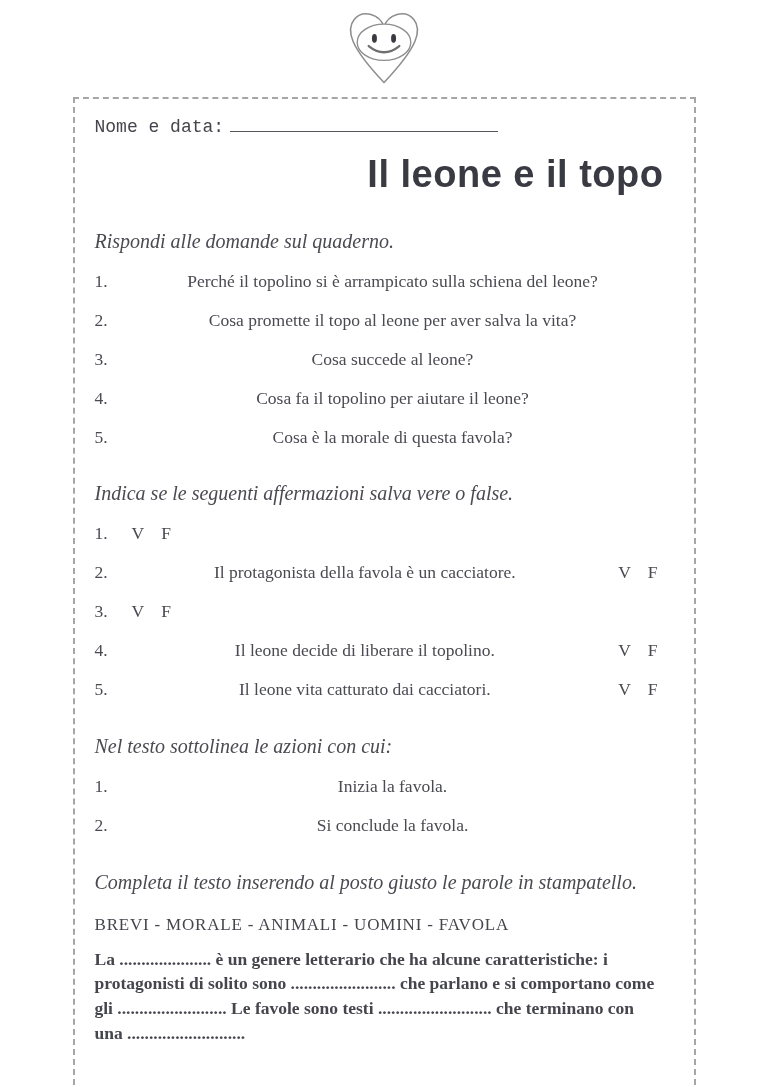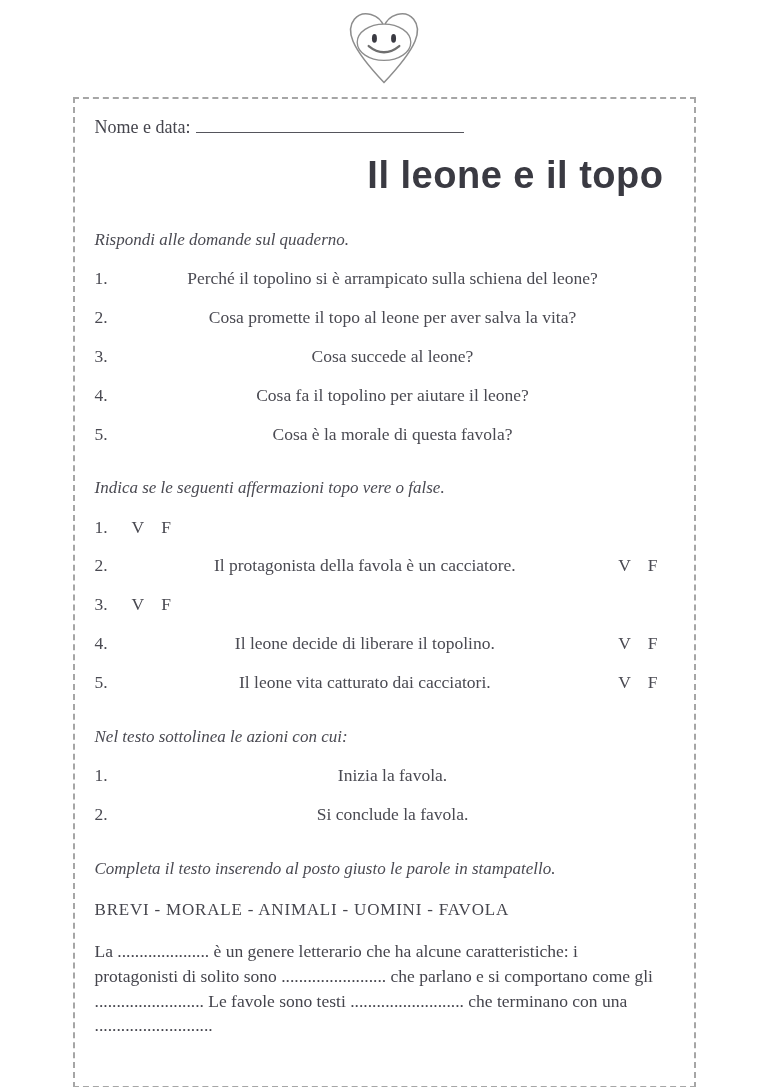--- a/index.html
+++ b/index.html
@@ -19,40 +19,41 @@
     width: 623px;
     margin: 2px auto 0 auto;
     box-sizing: border-box;
     border: 2px dashed #a6a6a6;
     padding: 18px 30px 30px 20px;
     min-height: 893px;
   }
   .name-row {
     font-size: 18px;
     color: #45454d;
+    font-family: Liberation Mono, monospace;
   }
   .name-line {
     display: inline-block;
     width: 268px;
     border-bottom: 1.5px solid #55555c;
     height: 14px;
     margin-left: 6px;
   }
   .title {
     font-family: "Liberation Sans", sans-serif;
     font-weight: bold;
     font-size: 38px;
     color: #3a3a42;
     text-align: right;
     letter-spacing: 0.5px;
     margin: 16px 0 0 0;
   }
   .instr {
     font-style: italic;
-    font-size: 17px;
+    font-size: 20px;
     margin: 32px 0 0 0;
     line-height: 1.3;
   }
   .instr.narrow { max-width: 545px; }
   .q-item {
     display: flex;
     align-items: baseline;
     margin-top: 17px;
     font-size: 17.5px;
     line-height: 1.25;
@@ -68,23 +69,24 @@
   }
   .wordbank {
     font-size: 17px;
     letter-spacing: 0.8px;
     margin-top: 20px;
     color: #45454d;
   }
   .fill-par {
     font-size: 17.5px;
     line-height: 1.42;
-    margin-top: 19px;
+    margin-top: 12px;
     max-width: 566px;
     color: #45454d;
+    font-weight: bold;
   }
 </style>
 </head>
 <body>
 
 <div class="logo-wrap">
   <svg width="88" height="88" viewBox="0 0 88 92">
     <path d="M44 24 C 40 11, 22 5, 13 16 C 4 27, 8 44, 44 82 C 80 44, 84 27, 75 16 C 66 5, 48 11, 44 24 Z" fill="none" stroke="#8d8d8d" stroke-width="1.6"></path>
     <ellipse cx="44" cy="40" rx="28" ry="19" fill="#ffffff" stroke="#8d8d8d" stroke-width="1.4"></ellipse>
     <ellipse cx="34" cy="36" rx="2.6" ry="4.6" fill="#3a3a42"></ellipse>
@@ -117,21 +119,21 @@
   </div>
   <div class="q-item">
     <span class="q-num">4.</span>
     <span class="q-text">Cosa fa il topolino per aiutare il leone?</span>
   </div>
   <div class="q-item">
     <span class="q-num">5.</span>
     <span class="q-text">Cosa è la morale di questa favola?</span>
   </div>
 
-  <p class="instr">Indica se le seguenti affermazioni topo vere o false.</p>
+  <p class="instr">Indica se le seguenti affermazioni salva vere o false.</p>
 
   <div class="q-item">
     <span class="q-num">1.</span>
     <span class="vf">
         <span>V</span>
         <span>F</span>
       </span>
   </div>
   <div class="q-item">
     <span class="q-num">2.</span>

